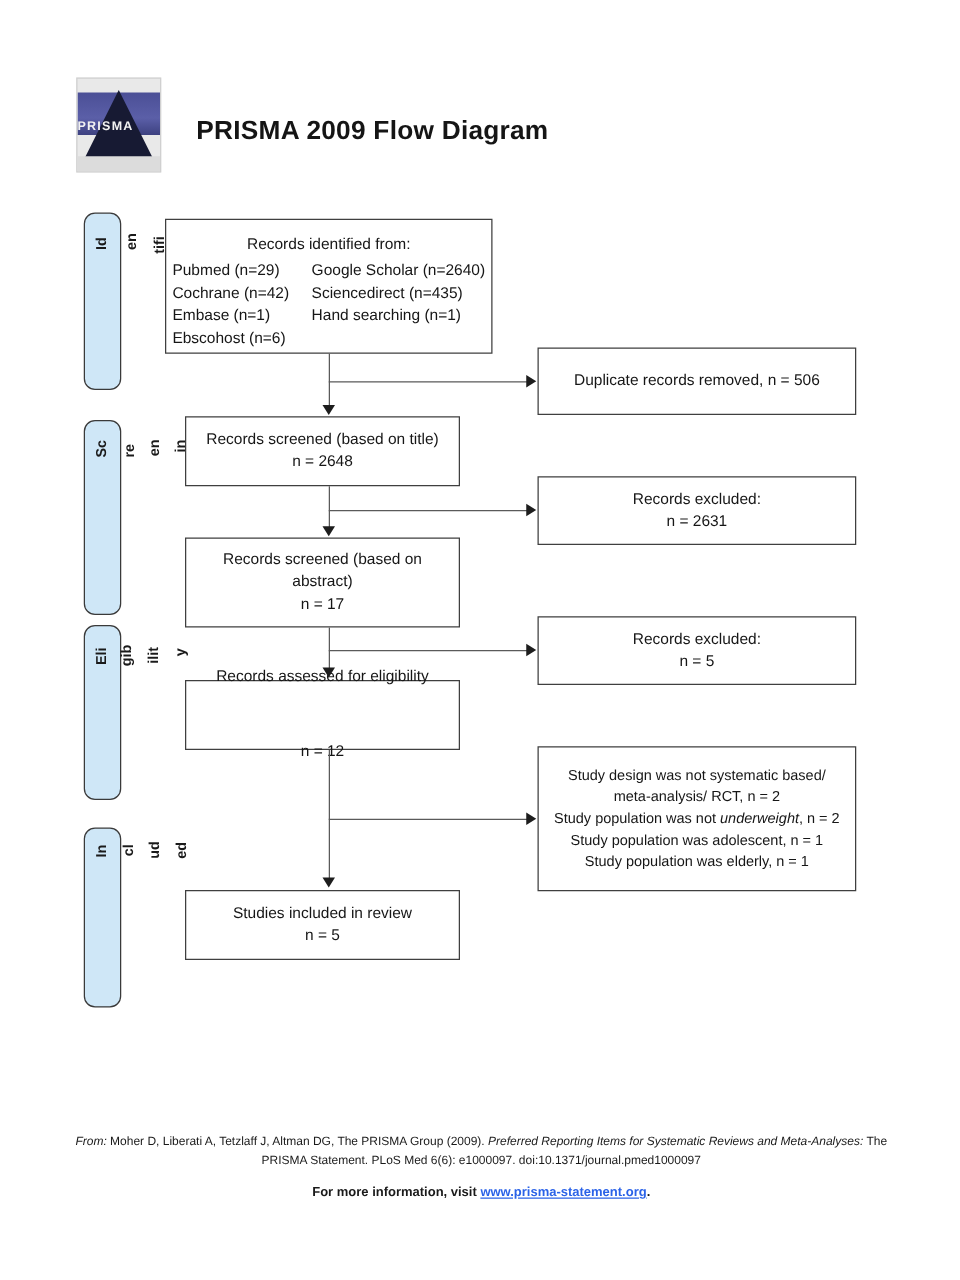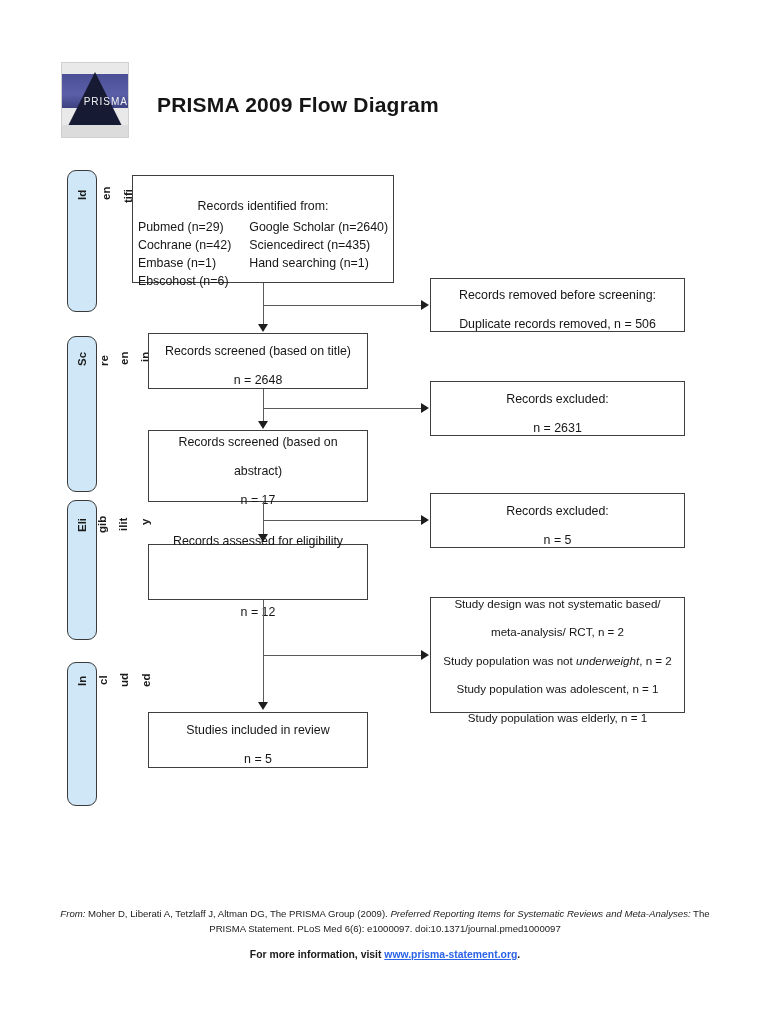--- a/index.html
+++ b/index.html
@@ -44,24 +44,24 @@
     margin-left: -27px;
     width: 0; height: 0;
     border-left: 27px solid transparent;
     border-right: 27px solid transparent;
     border-bottom: 54px solid #171a33;
   }
   #logo .wordmark {
     position: absolute;
     left: 0; top: 33px;
     width: 100%;
-    text-align: right;
+    text-align: left;
     font-size: 10px;
     letter-spacing: 1px;
-    font-weight: normal;
+    font-weight: bold;
     color: #f2f2f2;
   }
   #logo .shade {
     position: absolute;
     left: 0; bottom: 0; width: 100%; height: 12px;
     background: #dcdcdc;
   }
 
   #page-title {
     position: absolute;
@@ -103,21 +103,21 @@
     display: flex;
     flex-direction: column;
     align-items: center;
     justify-content: center;
     text-align: center;
     font-size: 12.4px;
     line-height: 1.45;
     color: #161616;
     padding: 4px 6px;
   }
-  .box .line { white-space: nowrap; margin-top: 11px; }
+  .box .line { white-space: nowrap; }
   .box .line em { font-style: italic; }
 
   
   .sources {
     display: grid;
     grid-template-columns: auto auto;
     column-gap: 18px;
     row-gap: 0px;
     justify-content: center;
     text-align: left;
@@ -225,21 +225,20 @@
       <div class="cell">Cochrane (n=42)</div>
       <div class="cell">Sciencedirect (n=435)</div>
       <div class="cell">Embase (n=1)</div>
       <div class="cell">Hand searching (n=1)</div>
       <div class="cell">Ebscohost (n=6)</div>
       <div class="cell empty"></div>
     </div>
   </div>
 
   <div class="box" style="left:430px; top:278px; width:255px; height:54px;">
-    <div class="line">Records removed before screening:</div>
     <div class="line">Duplicate records removed, n = 506</div>
   </div>
 
   <div class="box" style="left:148px; top:333px; width:220px; height:56px;">
     <div class="line">Records screened (based on title)</div>
     <div class="line">n =  2648</div>
   </div>
 
   <div class="box" style="left:430px; top:381px; width:255px; height:55px;">
     <div class="line">Records excluded:</div>

